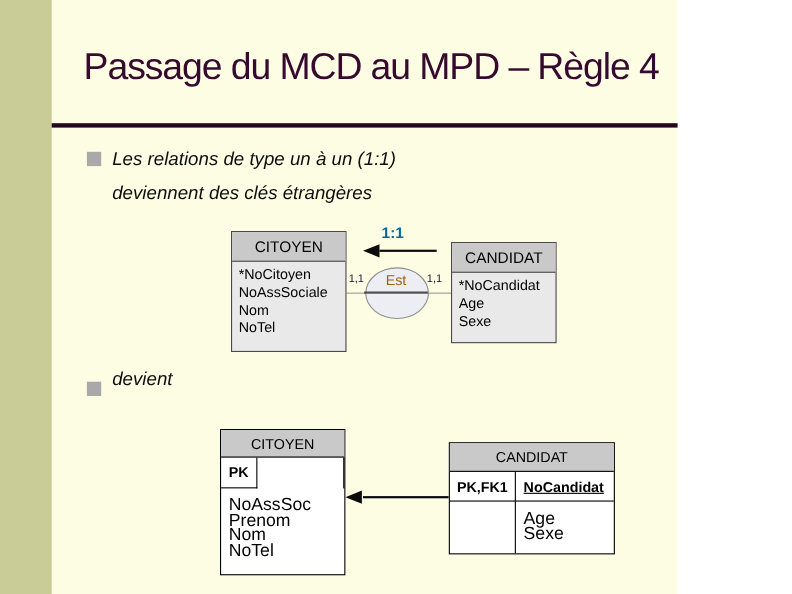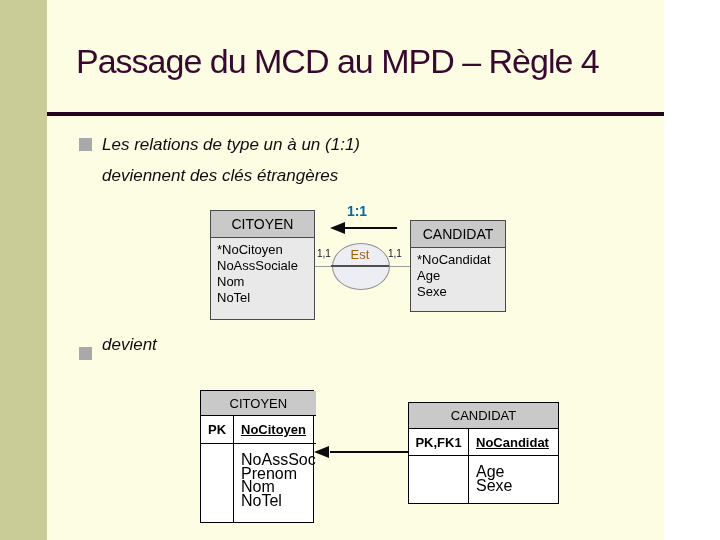--- a/index.html
+++ b/index.html
@@ -1,16 +1,16 @@
 <!DOCTYPE html>
 <html><head>
 <meta charset="utf-8">
 <style>
   html,body{margin:0;padding:0;}
-  .slide{position:relative;width:664px;height:540px;background:#fdfde4;overflow:hidden;
+  .slide{position:relative;width:616px;height:540px;background:#fdfde4;overflow:hidden;
          font-family:"Liberation Sans","DejaVu Sans",sans-serif;}
   .left-bar{position:absolute;left:0;top:0;width:47px;height:540px;background:#c9cc96;}
   .title{position:absolute;left:76px;top:42px;margin:0;font-size:34px;font-weight:400;
          color:#38092f;letter-spacing:-1px;white-space:nowrap;}
   .title-rule{position:absolute;left:47px;top:112px;width:636px;height:4px;background:#24051f;}
 
   .bullet{position:absolute;display:flex;color:#0e0e0e;font-size:17px;line-height:31px;font-style:italic;}
   .bullet .sq{flex:0 0 13px;width:13px;height:13px;background:#a9a9a9;margin-top:9px;margin-right:10px;}
   .bullet-1{left:79px;top:129px;}
   .bullet-2{left:79px;top:329px;align-items:flex-end;}
@@ -109,21 +109,20 @@
   </div>
 
   <div class="bullet bullet-2">
     <span class="sq"></span>
     <div>devient</div>
   </div>
 
   <div class="table t-citoyen">
     <div class="th">CITOYEN</div>
     <div class="kl">PK</div>
-    <div class="kf">NoCitoyen</div>
     <div class="ec"></div>
     <div class="fl">
       <div>NoAssSoc</div>
       <div>Prenom</div>
       <div>Nom</div>
       <div>NoTel</div>
     </div>
   </div>
 
   <div class="arr-line a2-line"></div>

